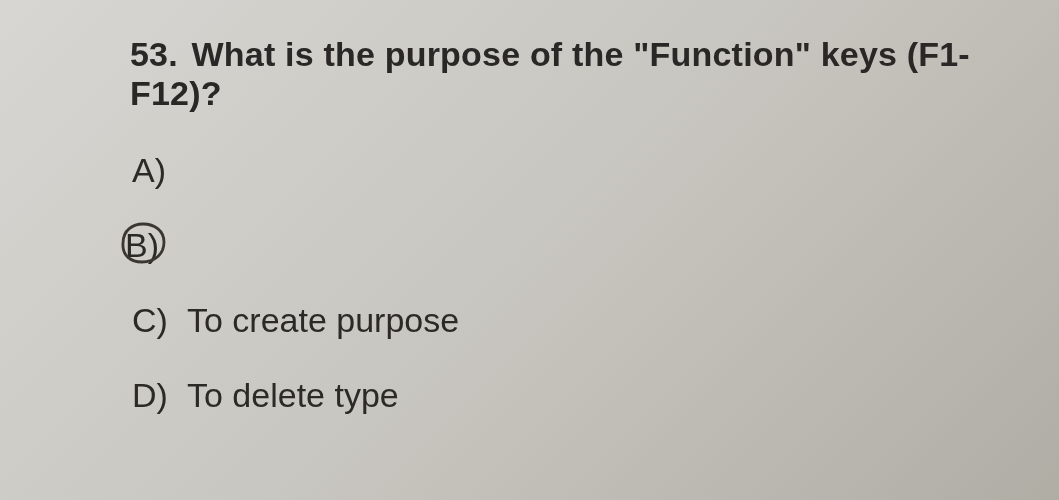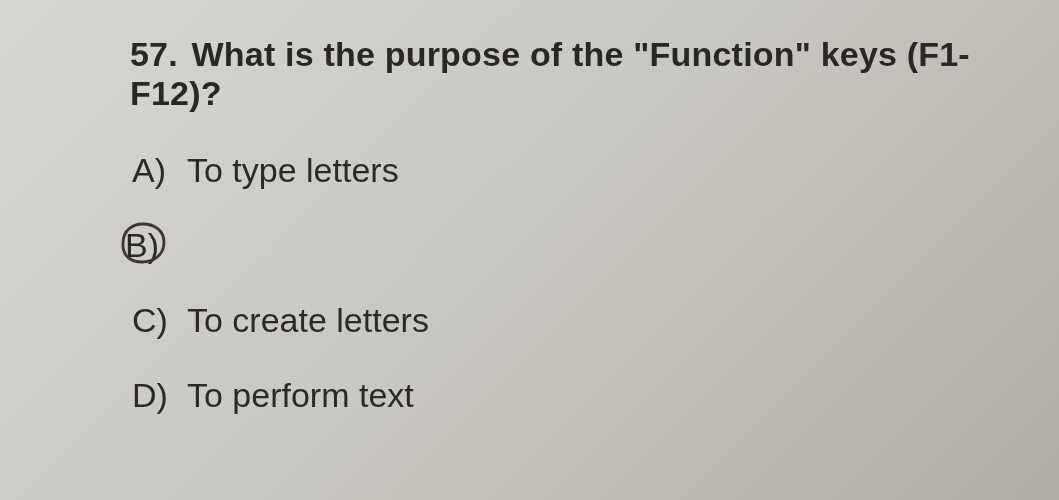--- a/index.html
+++ b/index.html
@@ -74,48 +74,47 @@
     }
     .option-b .option-mark {
       width: 60px;
     }
   </style>
 </head>
 <body>
 
 <div class="paper">
   <div class="question-line">
-    <span class="question-number">57.</span>
+    <span class="question-number">53.</span>
     <span class="question-text">What is the purpose of the "Function" keys (F1-F12)?</span>
   </div>
 
   <div class="option">
     <span class="option-mark">
       <span class="option-label">A)</span>
     </span>
-    <span class="option-text">To type letters</span>
   </div>
 
   <div class="option option-b">
     <span class="option-mark">
       <span class="circle-annotation">
         <svg viewBox="0 0 56 50">
           <path d="M 8 25 C 8 12, 18 6, 28 6 C 40 6, 49 13, 49 24 C 49 36, 40 44, 27 44 C 16 44, 7 38, 8 25 Z" fill="none" stroke="#3a3632" stroke-width="2.8" stroke-linecap="round"></path>
         </svg>
       </span>
       <span class="option-label">B)</span>
     </span>
   </div>
 
   <div class="option">
     <span class="option-mark">
       <span class="option-label">C)</span>
     </span>
-    <span class="option-text">To create letters</span>
+    <span class="option-text">To create purpose</span>
   </div>
 
   <div class="option">
     <span class="option-mark">
       <span class="option-label">D)</span>
     </span>
-    <span class="option-text">To perform text</span>
+    <span class="option-text">To delete type</span>
   </div>
 </div>
 
 </body></html>

